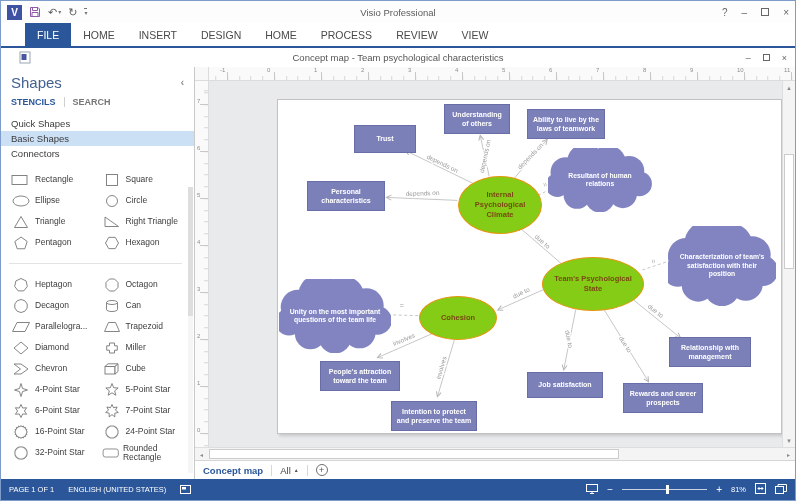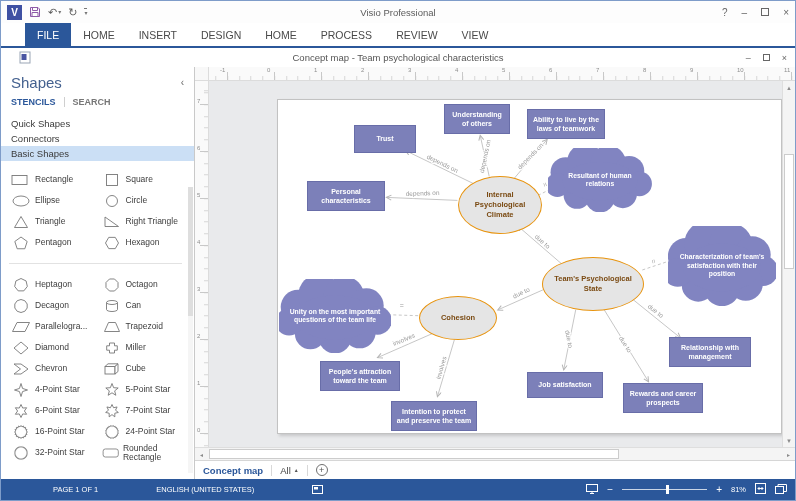--- a/index.html
+++ b/index.html
@@ -71,21 +71,21 @@
   .v-ruler { width:14px; position:relative; background:#FAFAFA; border-right:1px solid #DCDCDC; overflow:hidden; flex:0 0 auto; }
   .v-ticks-minor { position:absolute; top:0; bottom:0; right:0; width:4px; background:repeating-linear-gradient(to bottom,#D6D6D6 0 1px,transparent 1px 11.75px); background-position-y:11.25px; }
   .v-ticks-major { position:absolute; top:0; bottom:0; right:0; width:8px; background:repeating-linear-gradient(to bottom,#C8C8C8 0 1px,transparent 1px 47px); background-position-y:23px; }
   .v-num { position:absolute; left:2px; font-size:6px; color:#8F8F8F; }
   .drawing { flex:1; position:relative; overflow:hidden; }
   .page { position:absolute; left:68px; top:18px; width:505px; height:335px; background:#fff; border:1px solid #C2C2C2; box-shadow:2px 2px 3px rgba(0,0,0,.15); }
   .connector-svg { position:absolute; left:0; top:0; width:100%; height:100%; }
 
   .node { position:absolute; display:flex; align-items:center; justify-content:center; text-align:center; font-weight:bold; }
   .node-rect { background:#7C80B9; border:1px solid #686DA8; color:#fff; font-size:7px; line-height:1.3; padding:1px; }
-  .node-ellipse { background:#e5e5e5; border:1.5px solid #E8940F; border-radius:50%; color:#7A4A12; font-size:7.5px; line-height:1.3; }
+  .node-ellipse { background:#84cc16; border:1.5px solid #E8940F; border-radius:50%; color:#7A4A12; font-size:7.5px; line-height:1.3; }
   .node-cloud { color:#fff; font-size:6.8px; line-height:1.25; background:transparent; }
   .cloud-svg { position:absolute; left:0; top:0; width:100%; height:100%; }
   .cloud-label { position:relative; z-index:1; width:86%; }
 
   .v-scroll { width:13px; background:#F4F4F4; border-left:1px solid #DEDEDE; display:flex; flex-direction:column; align-items:center; font-size:6px; color:#8b8b8b; flex:0 0 auto; }
   .vs-btn { height:13px; width:100%; display:flex; align-items:center; justify-content:center; }
   .vs-track { flex:1; width:100%; position:relative; }
   .vs-thumb { position:absolute; top:60px; height:115px; left:1px; right:1px; background:#fff; border:1px solid #CCC; }
   .h-scroll { height:13px; background:#F4F4F4; border-top:1px solid #DEDEDE; display:flex; align-items:center; font-size:6px; color:#8b8b8b; position:relative; flex:0 0 auto; }
   .hs-btn { width:13px; text-align:center; }
@@ -95,21 +95,21 @@
   
   .pagetabs { height:19px; background:#fff; border-top:1px solid #D6D6D6; display:flex; align-items:center; gap:8px; padding-left:8px; font-size:9.5px; flex:0 0 auto; }
   .pt-active { color:#2B579A; font-weight:bold; }
   .pt-sep { width:1px; height:11px; background:#D8D8D8; }
   .pt-filter { color:#444; display:flex; align-items:center; gap:3px; }
   .pt-caret { font-size:5px; color:#555; }
   .pt-add { width:12px; height:12px; border:1px solid #707070; border-radius:50%; display:flex; align-items:center; justify-content:center; font-size:9px; color:#555; line-height:0; }
 
   
   .statusbar { height:21px; background:#2B579A; color:#fff; display:flex; align-items:center; font-size:7.5px; padding:0 8px; gap:14px; flex:0 0 auto; }
-  .sb-item { display:flex; align-items:center; gap:4px;margin-left:44px; }
+  .sb-item { display:flex; align-items:center; gap:4px; }
   .sb-right { margin-left:auto; display:flex; align-items:center; gap:9px; }
   .sb-track { width:85px; height:1px; background:rgba(255,255,255,.75); position:relative; }
   .sb-thumb { position:absolute; left:52%; top:-4px; width:3px; height:9px; background:#fff; }
   .sb-sign { font-size:10px; line-height:1; }
 </style>
 </head>
 <body>
 
 <div class="window">
 
@@ -171,25 +171,25 @@
       </div>
       <div class="sp-tabs">
         <span class="sp-tab-active">STENCILS</span>
         <span class="sp-tabsep"></span>
         <span class="sp-tab">SEARCH</span>
       </div>
       <div class="sp-nav">
           <div class="sp-nav-item">
             <span>Quick Shapes</span>
           </div>
+          <div class="sp-nav-item selected">
+            <span>Basic Shapes</span>
+          </div>
           <div class="sp-nav-item">
             <span>Connectors</span>
-          </div>
-          <div class="sp-nav-item selected">
-            <span>Basic Shapes</span>
           </div>
         </div>
       <div class="sp-grid">
           <div class="shape-item">
             <svg width="24" height="16" viewBox="0 0 24 16">
               <g fill="#fff" stroke="#777" stroke-width="0.9">
                 <rect x="3" y="3.5" width="15" height="9"></rect>
               </g>
             </svg>
             <span>Rectangle</span>

